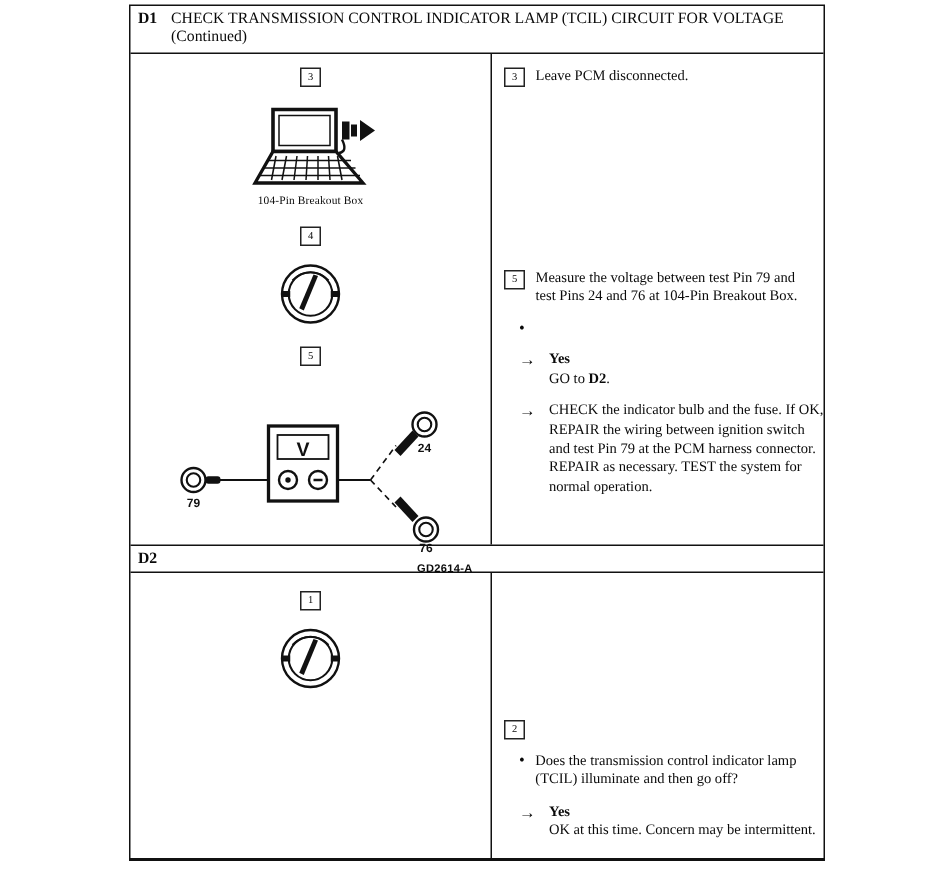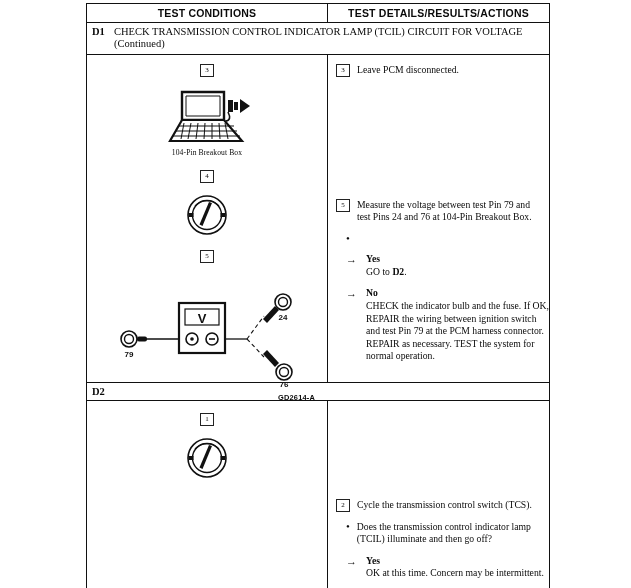--- a/index.html
+++ b/index.html
@@ -149,24 +149,20 @@
   svg{display:block;}
   .ctr{display:flex;justify-content:center;}
 </style>
 </head>
 <body>
 
 <div class="page">
 
   <div class="table">
 
-    <div class="row bb">
-      <div class="cL hdr">TEST CONDITIONS</div>
-      <div class="cR hdr">TEST DETAILS/RESULTS/ACTIONS</div>
-    </div>
 
     <div class="row bb">
       <div class="sec">
         <span class="code">D1</span>
         <span class="ttl">
           <span>CHECK TRANSMISSION CONTROL INDICATOR LAMP (TCIL) CIRCUIT FOR VOLTAGE</span>
           <span class="cont">(Continued)</span>
         </span>
       </div>
     </div>
@@ -289,21 +285,20 @@
           <span class="arw">→</span>
           <span class="btxt">
             <span class="blabel">Yes</span>
             <span><span>GO to </span><b>D2</b><span>.</span></span>
           </span>
         </div>
 
         <div class="branch">
           <span class="arw">→</span>
           <span class="btxt">
-            <span class="blabel">No</span>
             <span>CHECK the indicator bulb and the fuse. If OK, REPAIR the wiring between ignition switch and test Pin 79 at the PCM harness connector. REPAIR as necessary. TEST the system for normal operation.</span>
           </span>
         </div>
 
       </div>
     </div>
 
     <div class="row bb">
       <div class="sec">
         <span class="code">D2</span>
@@ -327,21 +322,20 @@
               <path d="M27 10 L17.5 33 L14.5 31.5 L24 9 Z" fill="#111"></path>
             </svg>
           </div>
         </div>
       </div>
 
       <div class="cR">
 
         <div class="step" style="padding-top:98px;">
           <span class="stepnum">2</span>
-          <span class="sbody">Cycle the transmission control switch (TCS).</span>
         </div>
 
         <div class="bullet">
           <span class="dot">•</span>
           <span>Does the transmission control indicator lamp (TCIL) illuminate and then go off?</span>
         </div>
 
         <div class="branch">
           <span class="arw">→</span>
           <span class="btxt">

